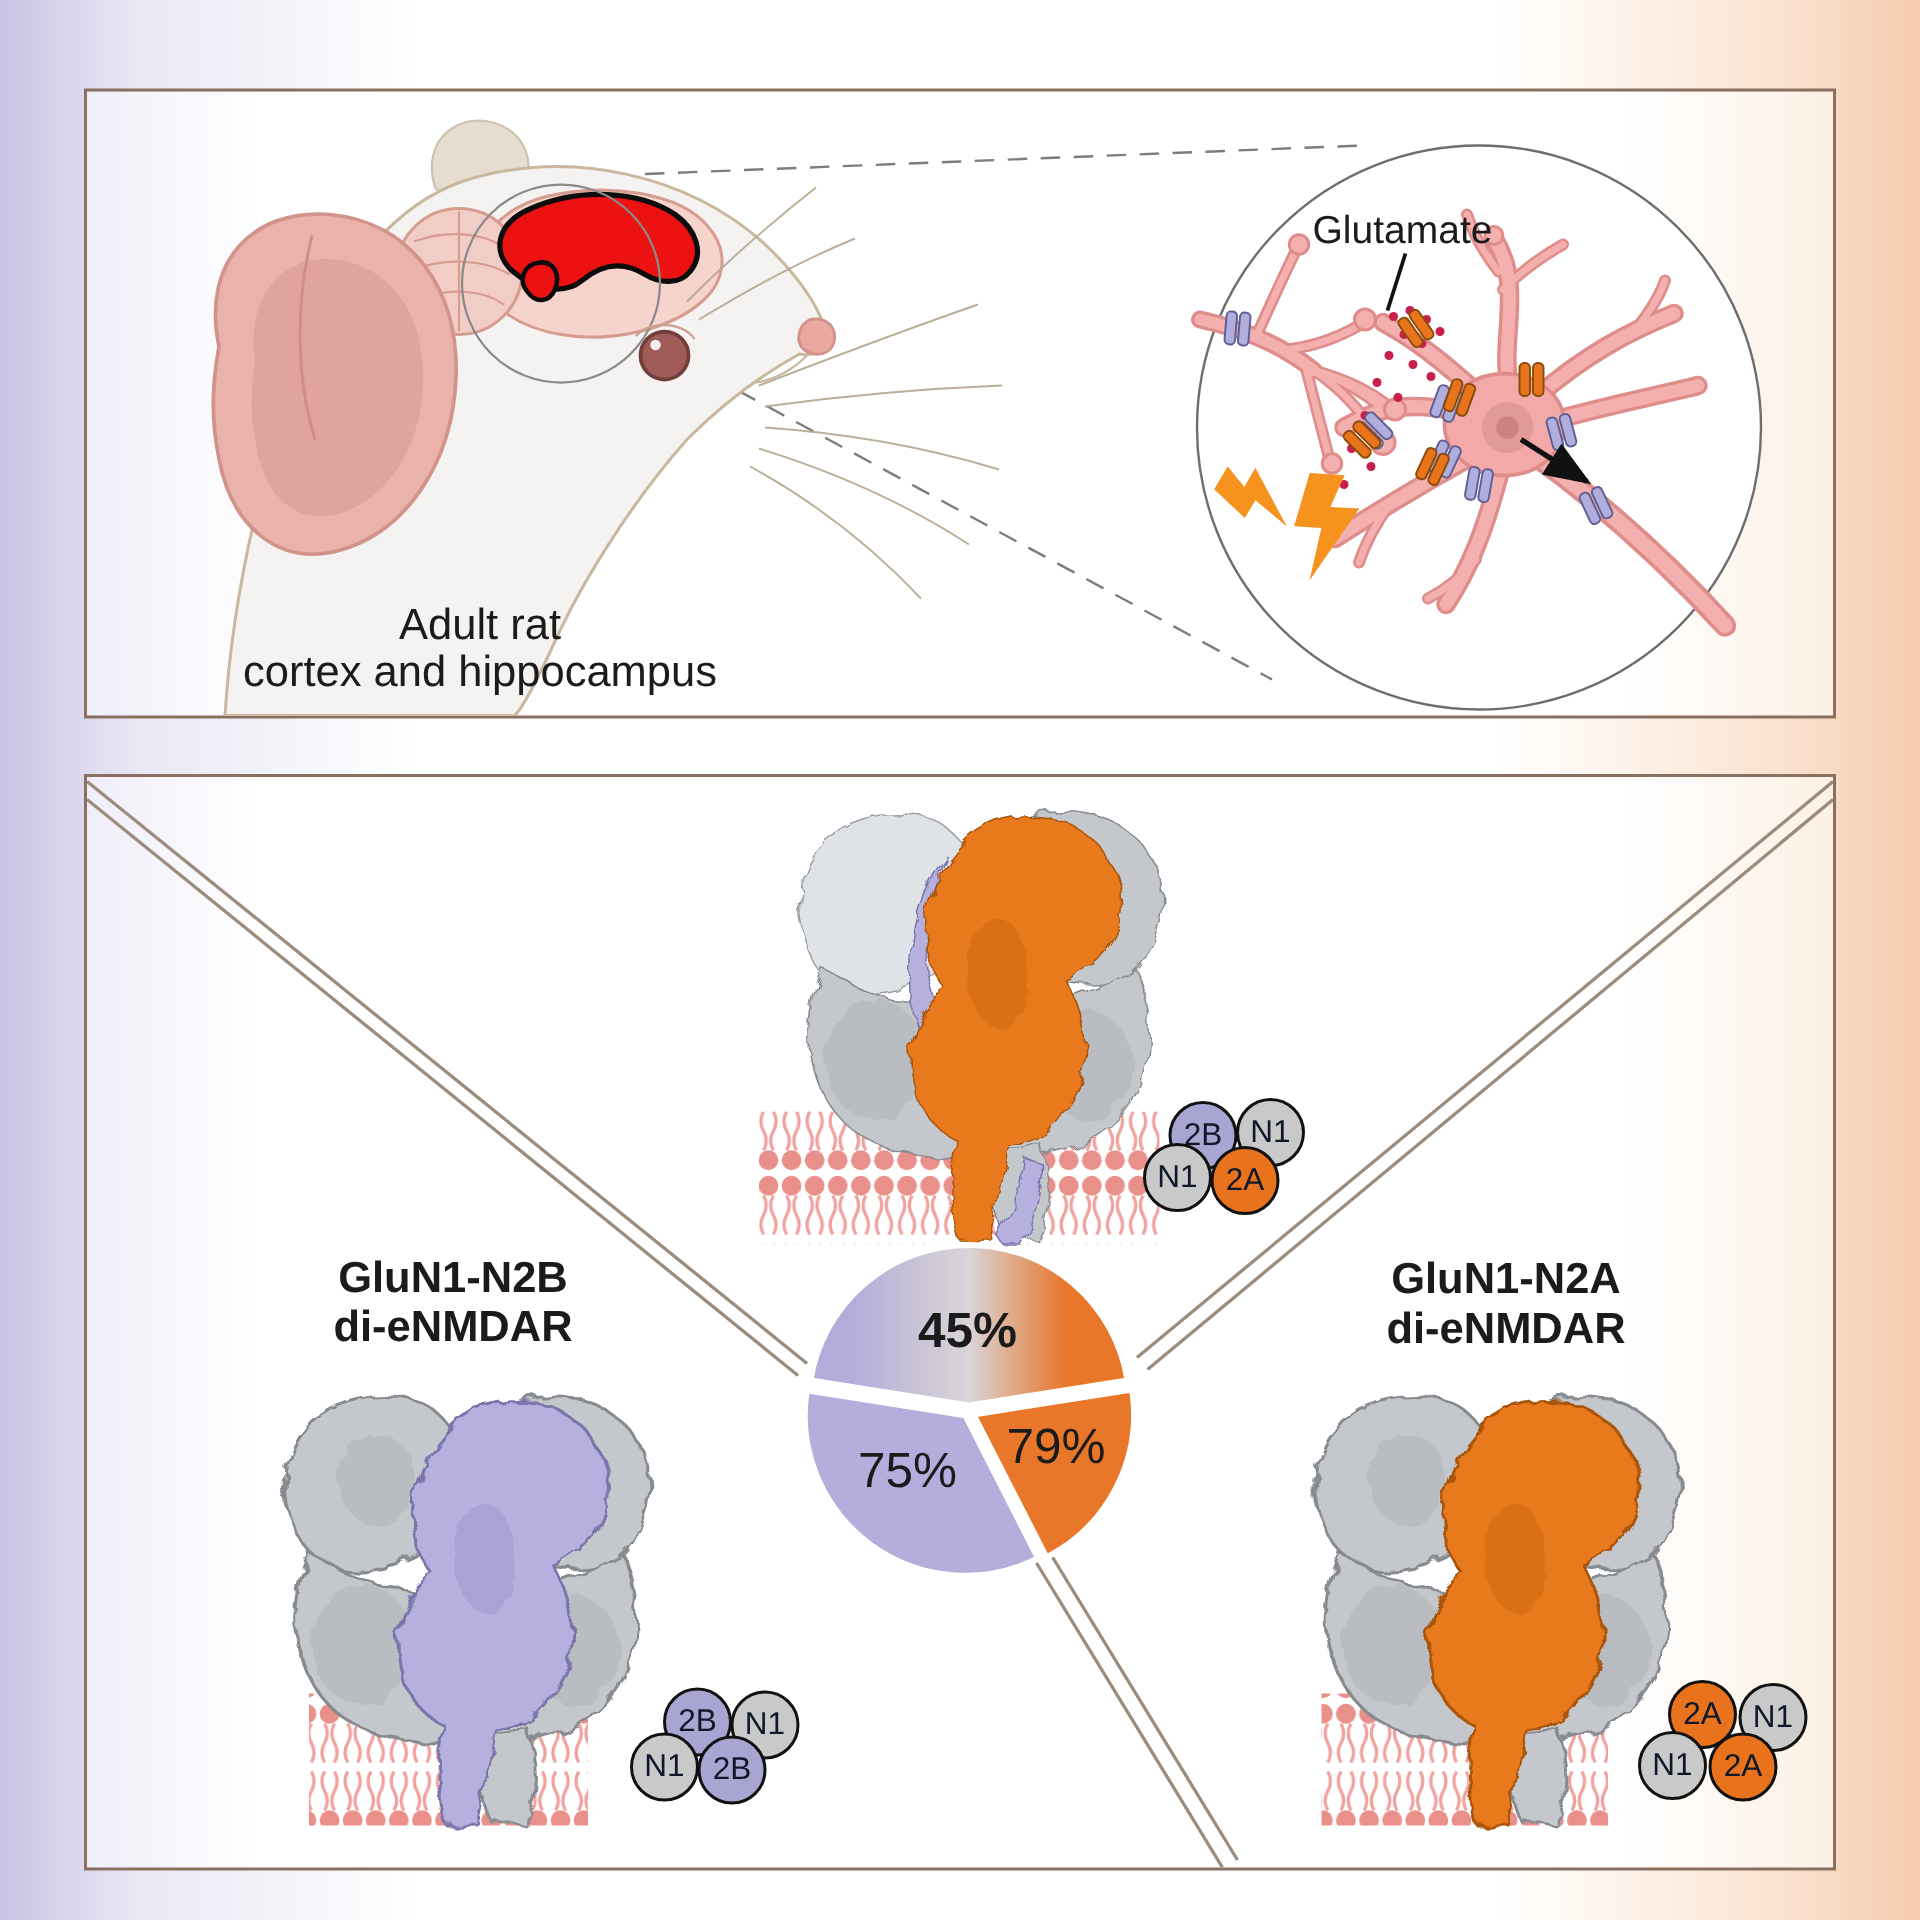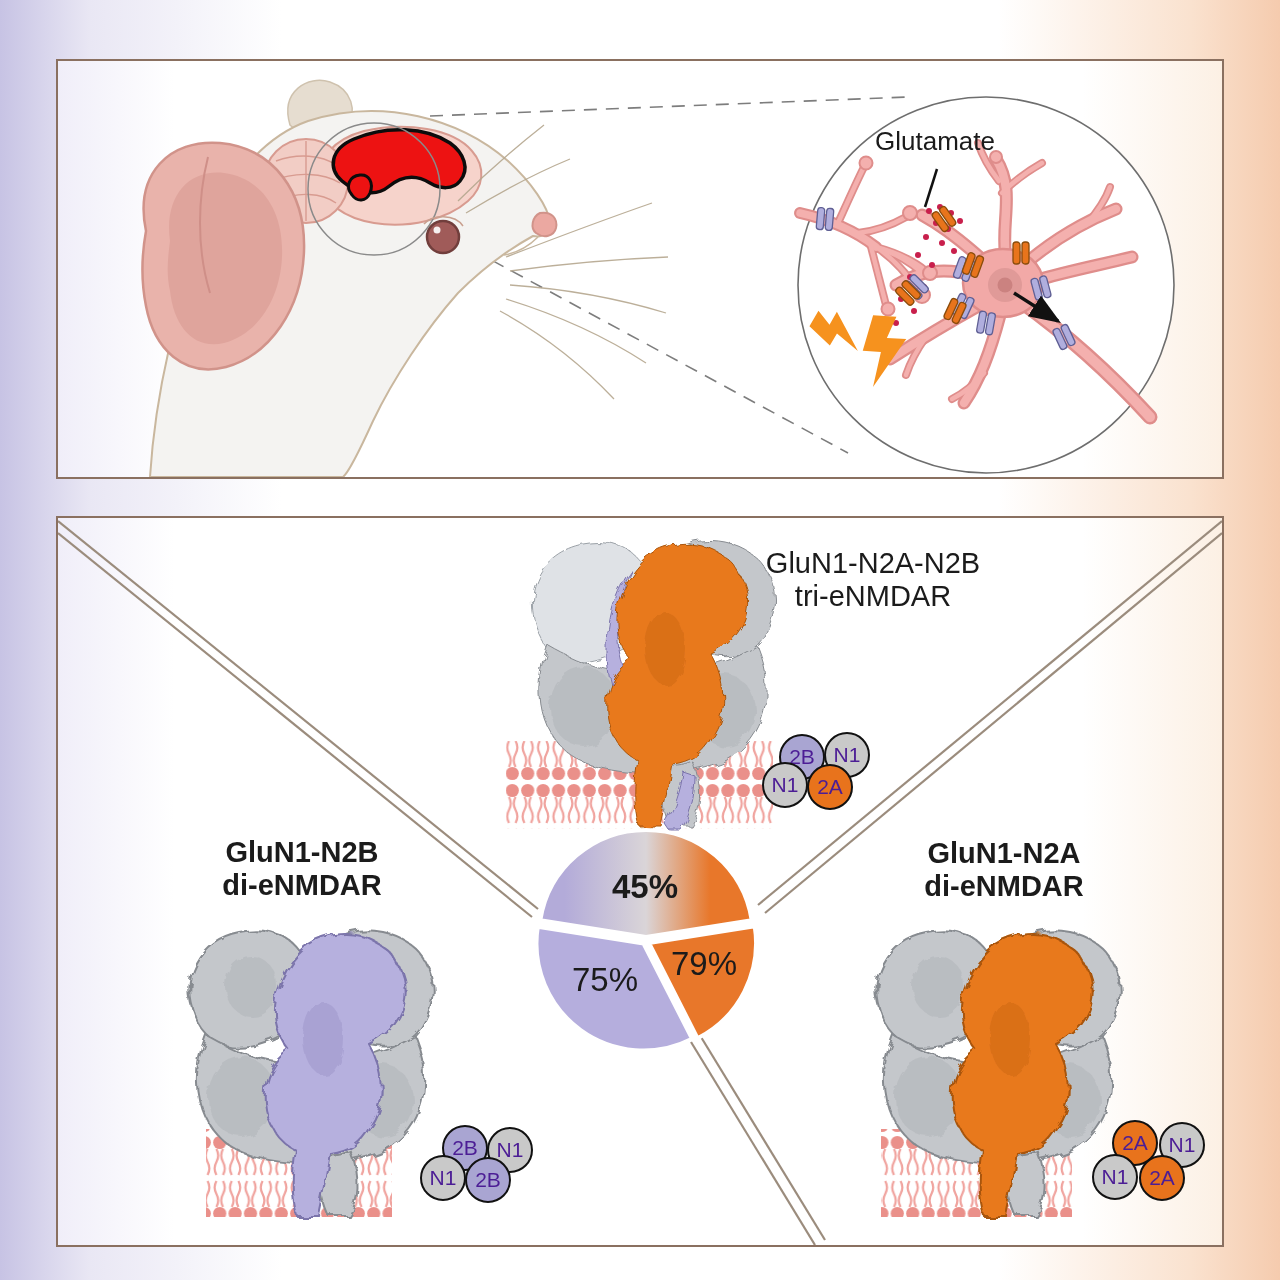--- a/index.html
+++ b/index.html
@@ -11,21 +11,21 @@
   #panel-top{left:56px;top:59px;width:1168px;height:420px;}
   #panel-bottom{left:56px;top:516px;width:1168px;height:731px;}
   .panel svg{position:absolute;left:0;top:0;}
   .lbl{position:absolute;text-align:center;line-height:1.12;white-space:pre-line;}
   .caption{font-size:29px;line-height:31px;}
   .ititle{font-size:29px;line-height:33px;}
   .small-lbl{font-size:26px;line-height:27px;}
   .pct{font-size:33px;}
   .badge{position:absolute;width:46px;height:46px;border:2.5px solid #111;border-radius:50%;
     box-sizing:border-box;display:flex;align-items:center;justify-content:center;
-    font-size:21px;color:#4c1d95;}
+    font-size:21px;color:#0f172a;}
   .b-n1{background:#c9c9c9;}
   .b-n2a{background:#e8731c;}
   .b-n2b{background:#a9a5d2;}
   
   .pGray{fill:#c4c7cb;stroke:#878b90;}
   .pLight{fill:#dfe2e6;stroke:#9aa0a6;}
   .pShade{fill:#8b9095;opacity:.18;stroke:none;}
   .pSub{fill:var(--sub);stroke:var(--subdk);}
   .pSubShade{fill:var(--subdk);opacity:.22;stroke:none;}
   .pN2b{fill:#b6b0de;stroke:#7b74ab;}
@@ -289,25 +289,25 @@
       </g>
 
       <g transform="translate(588,423)" stroke="#ffffff" stroke-width="4" stroke-linejoin="round">
         <path d="M0,0 L105.7,-16.7 A107,107 0 0 0 -105.7,-16.7 Z" fill="url(#pieGrad)" transform="translate(0,-4)"></path>
         <path d="M0,0 L-105.7,-16.7 A107,107 0 0 0 48.6,95.3 Z" fill="#b5aedd" transform="translate(-2.5,2.5)"></path>
         <path d="M0,0 L48.6,95.3 A107,107 0 0 0 105.7,-16.7 Z" fill="#e8772a" transform="translate(3,2)"></path>
       </g>
     </svg>
   </div>
 
-
-  <div class="lbl small-lbl" style="left:835px;top:128px;width:200px;">Glutamate</div>
-
-
-  <div class="lbl ititle" style="left:703px;top:547px;width:340px;"><span>GluN1-N2A-N2B</span><br><span>tri-eNMDAR</span></div>
+  <div class="lbl caption" style="left:110px;top:402px;width:420px;"><span>Adult rat</span><br><span>cortex and hippocampus</span></div>
+
+  <div class="lbl small-lbl" style="left:835px;top:140px;width:200px;">Glutamate</div>
+
+
 
   <div class="lbl ititle" style="left:152px;top:836px;width:300px;font-weight:bold;"><span>GluN1-N2B</span><br><span>di-eNMDAR</span></div>
 
   <div class="lbl ititle" style="left:854px;top:837px;width:300px;font-weight:bold;"><span>GluN1-N2A</span><br><span>di-eNMDAR</span></div>
 
   <div class="lbl pct" style="left:595px;top:869px;width:100px;font-weight:bold;">45%</div>
   <div class="lbl pct" style="left:555px;top:962px;width:100px;">75%</div>
   <div class="lbl pct" style="left:654px;top:946px;width:100px;">79%</div>
 
   <div class="badge b-n2b" style="left:779px;top:734px;">2B</div>

